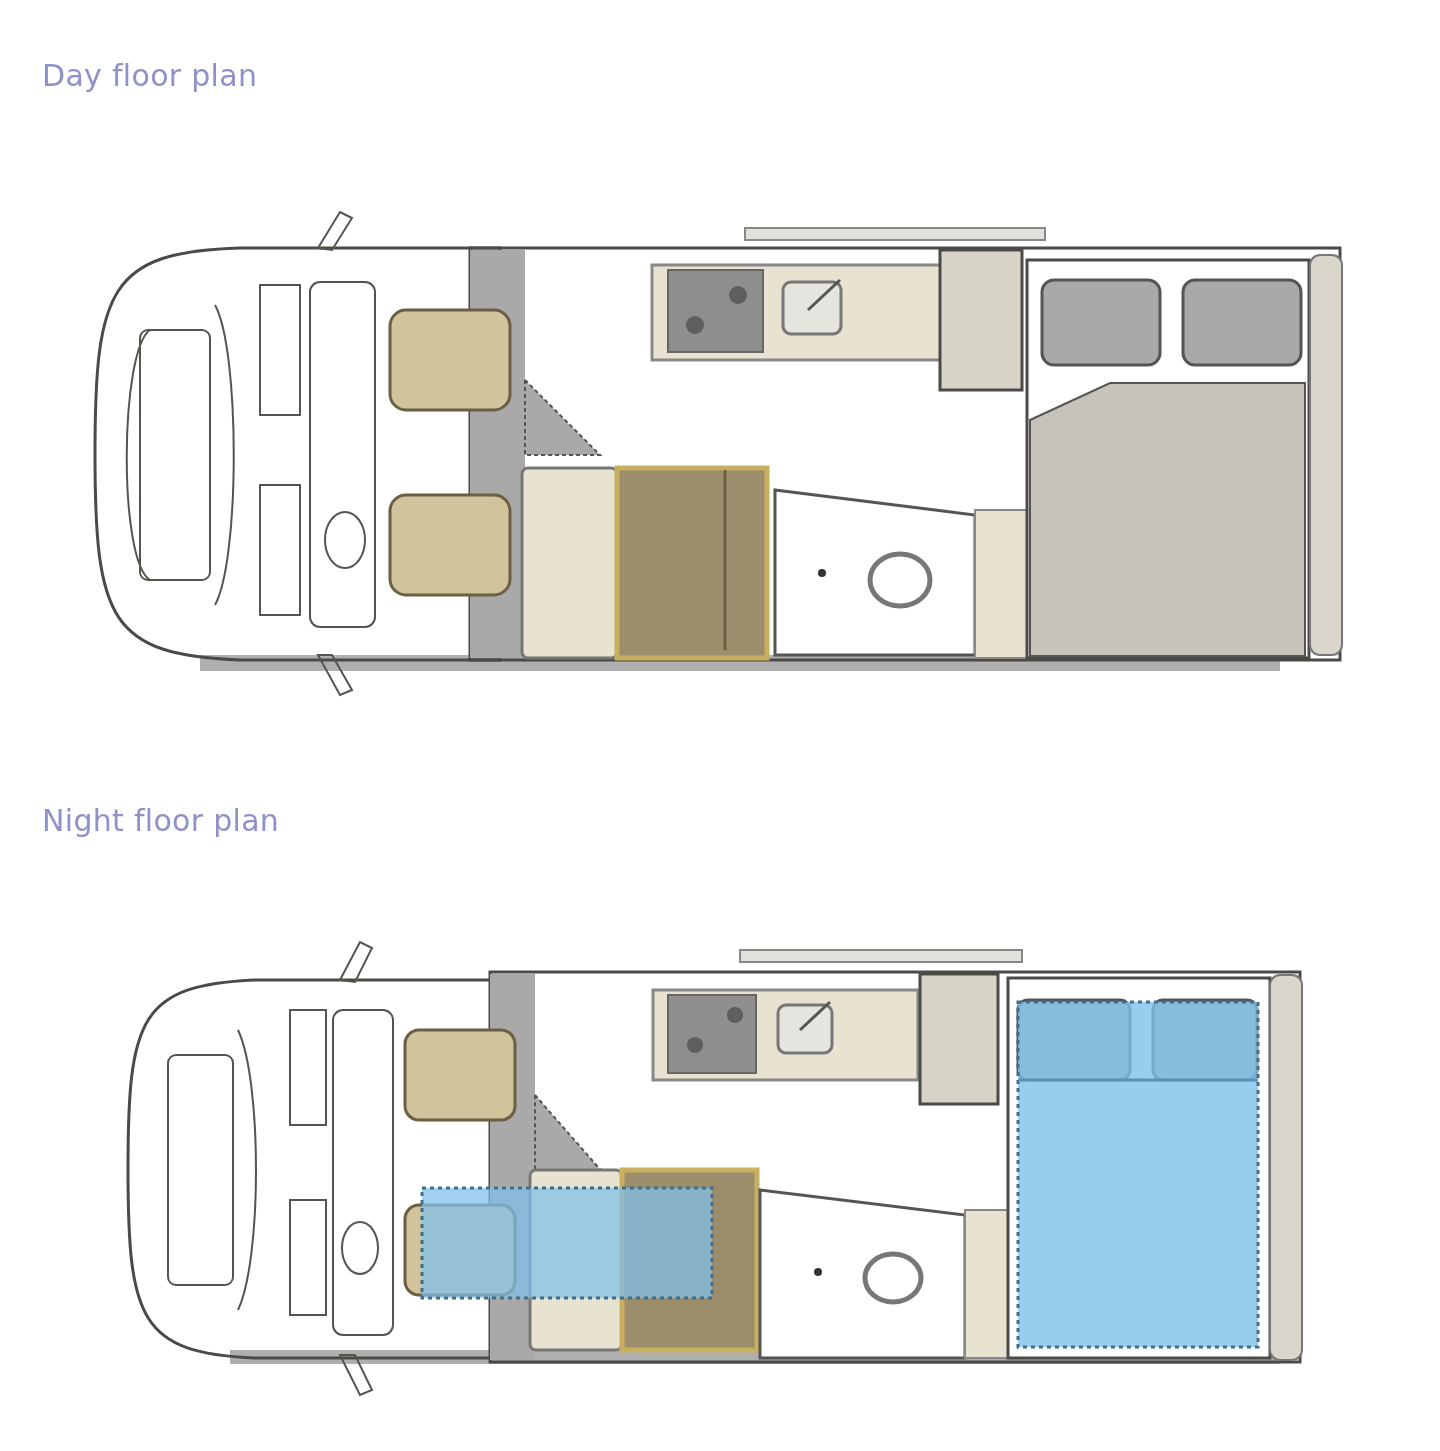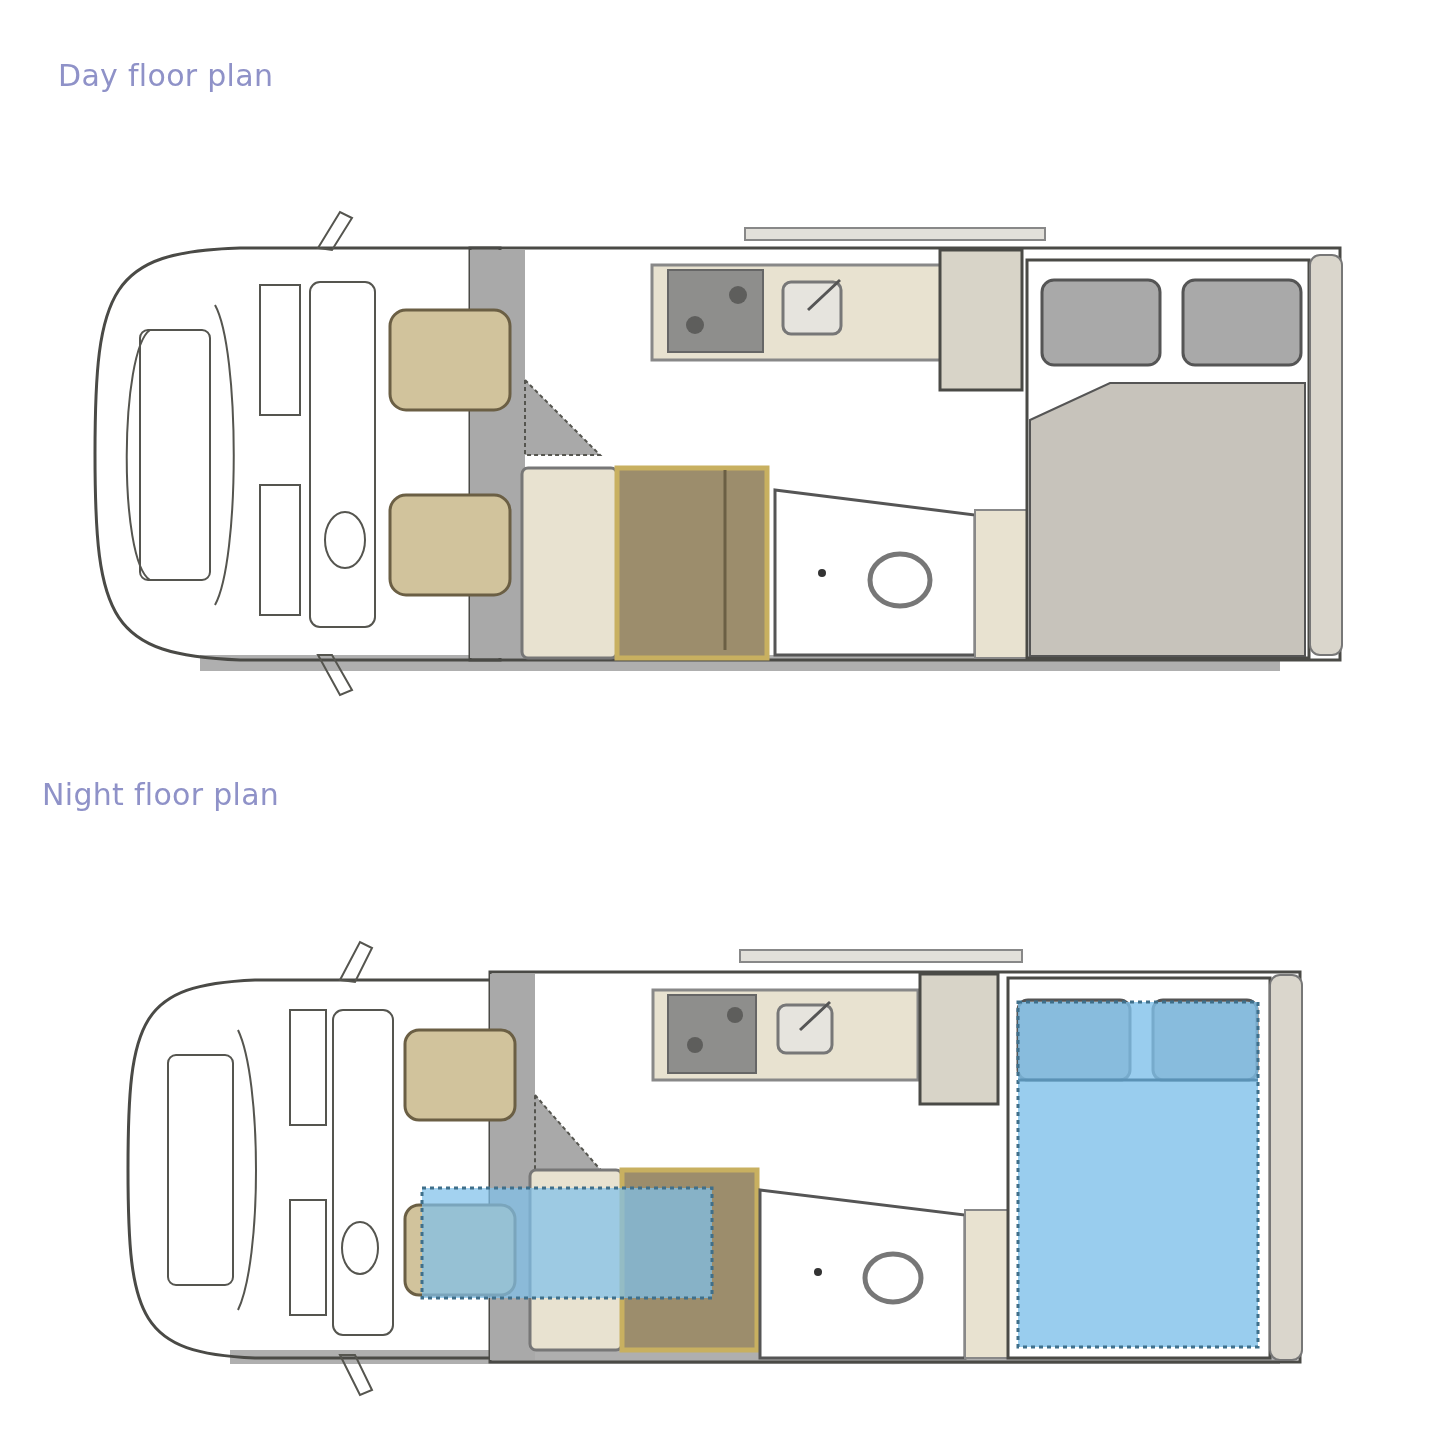--- a/index.html
+++ b/index.html
@@ -1,21 +1,21 @@
 <!DOCTYPE html>
 <html><head>
 <meta charset="utf-8">
 <style>
   html, body { margin: 0; padding: 0; background: #ffffff; }
   body { width: 1440px; height: 1451px; position: relative; overflow: hidden;
          font-family: "Liberation Sans", sans-serif; }
   .plan-title { position: absolute; left: 42px; font-size: 30px; color: #8f92c8;
                 letter-spacing: 0.3px; font-family: "DejaVu Sans", sans-serif; }
-  #day-title { top: 58px; margin-left: 16px; }
-  #night-title { top: 777px; }
+  #day-title { top: 58px; }
+  #night-title { top: 803px; }
   svg.plan { position: absolute; left: 0; }
   #day-plan { top: 200px; }
   #night-plan { top: 930px; }
   .outline { stroke: #4a4a46; stroke-width: 3; fill: none; }
   .thin { stroke: #55554f; stroke-width: 2; fill: none; }
 </style>
 </head>
 <body>
 
 <div id="day-title" class="plan-title">Day floor plan</div>

